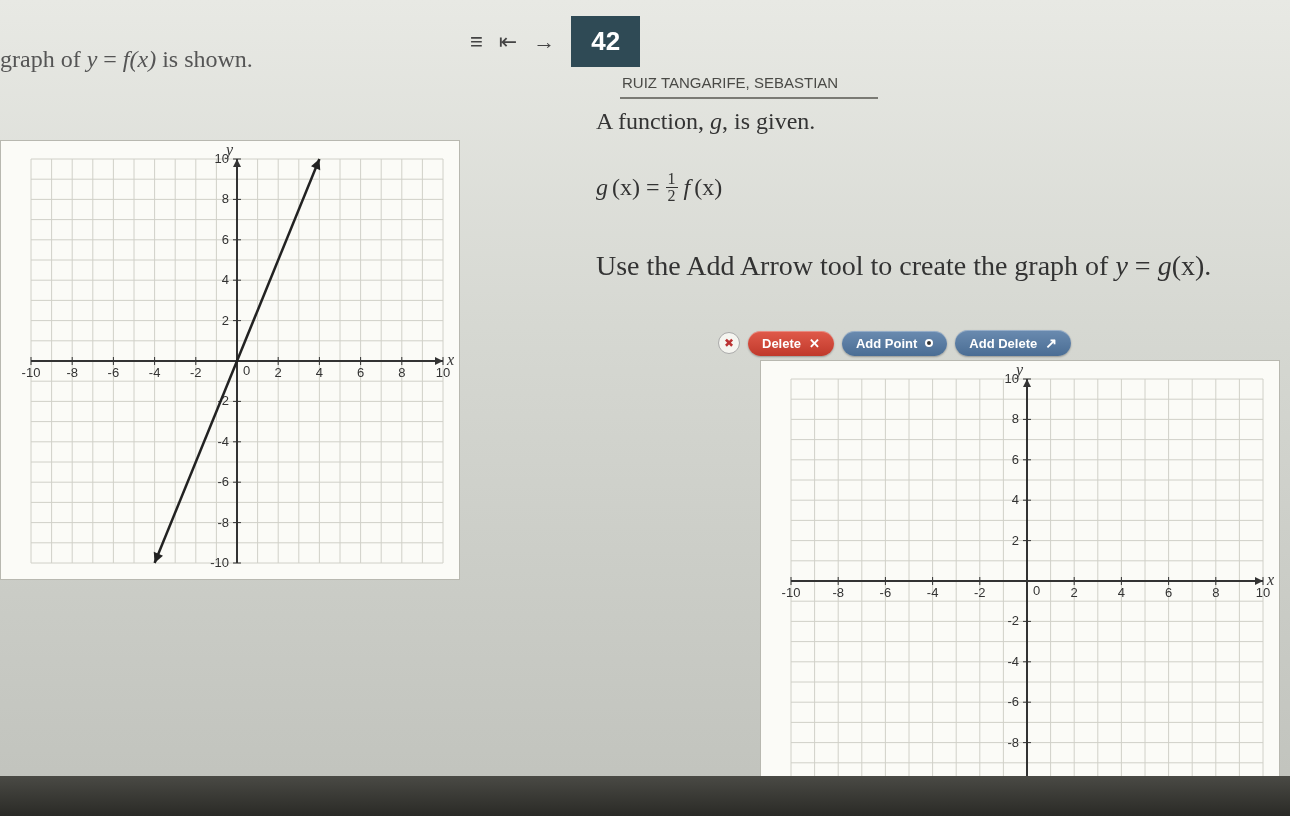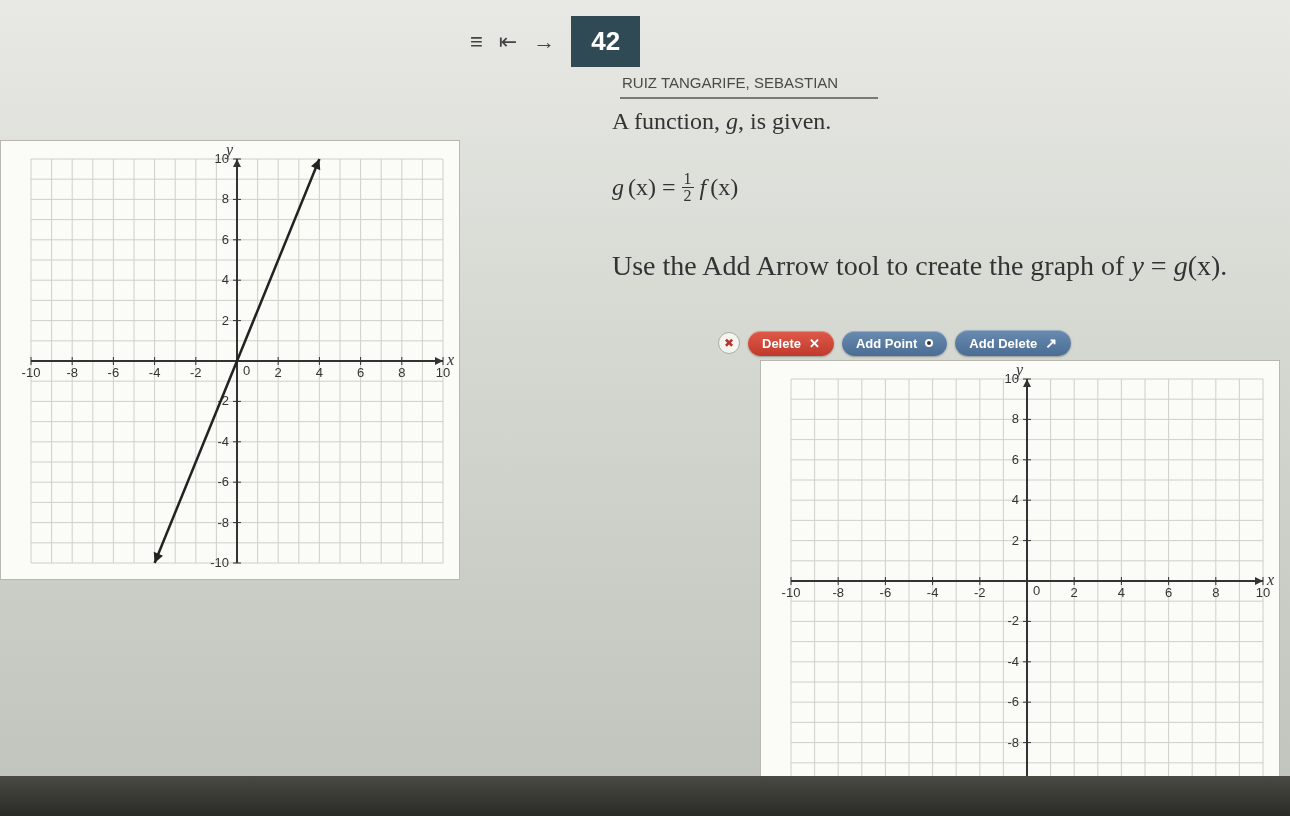--- a/index.html
+++ b/index.html
@@ -48,21 +48,21 @@
   .left-prompt {
     position: absolute;
     top: 46px; left: 0;
     font-size: 24px;
     color: #555;
     font-style: normal;
   }
   .left-prompt .var { font-style: italic; }
   .right-panel {
     position: absolute;
-    top: 108px; left: 612px; right: 0;
+    top: 108px; left: 596px; right: 0;
   }
   .right-panel .line1 {
     font-size: 24px; color: #333;
   }
   .right-panel .line1 .var { font-style: italic; }
   .formula {
     margin-top: 36px;
     font-size: 24px;
     color: #333;
     display: flex;
@@ -147,20 +147,23 @@
 
   <div class="nav-bar">
     <span class="nav-icon">≡</span>
     <span class="nav-icon">⇤</span>
     <span class="nav-icon">→</span>
     <span class="page-badge">42</span>
   </div>
 
   <div class="student-name">RUIZ TANGARIFE, SEBASTIAN</div>
 
+  <div class="left-prompt">
+    <span>graph of </span><span class="var">y</span><span> = </span><span class="var">f(x)</span><span> is shown.</span>
+  </div>
 
   <div class="right-panel">
     <div class="line1">
       <span>A function, </span><span class="var">g</span><span>, is given.</span>
     </div>
     <div class="formula">
       <span class="var">g</span>
         <span>(x) = </span>
       <span class="frac">
         <span class="num">1</span>

